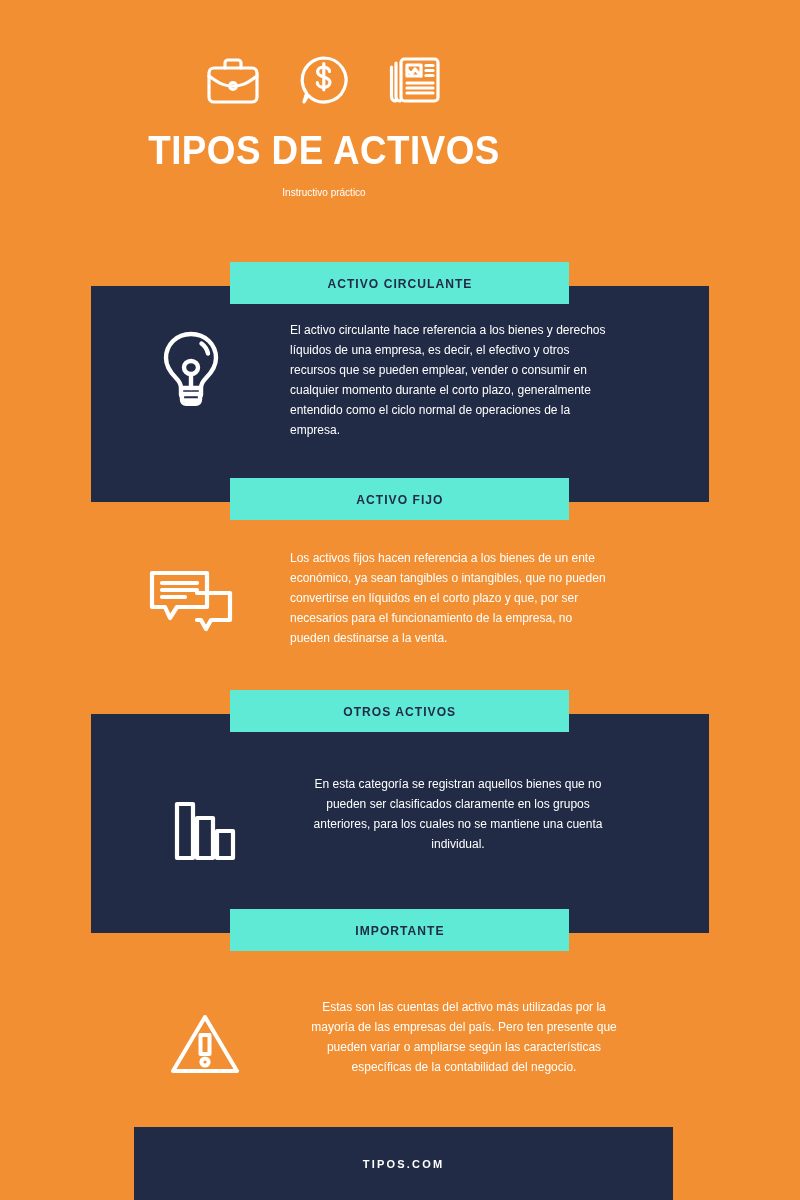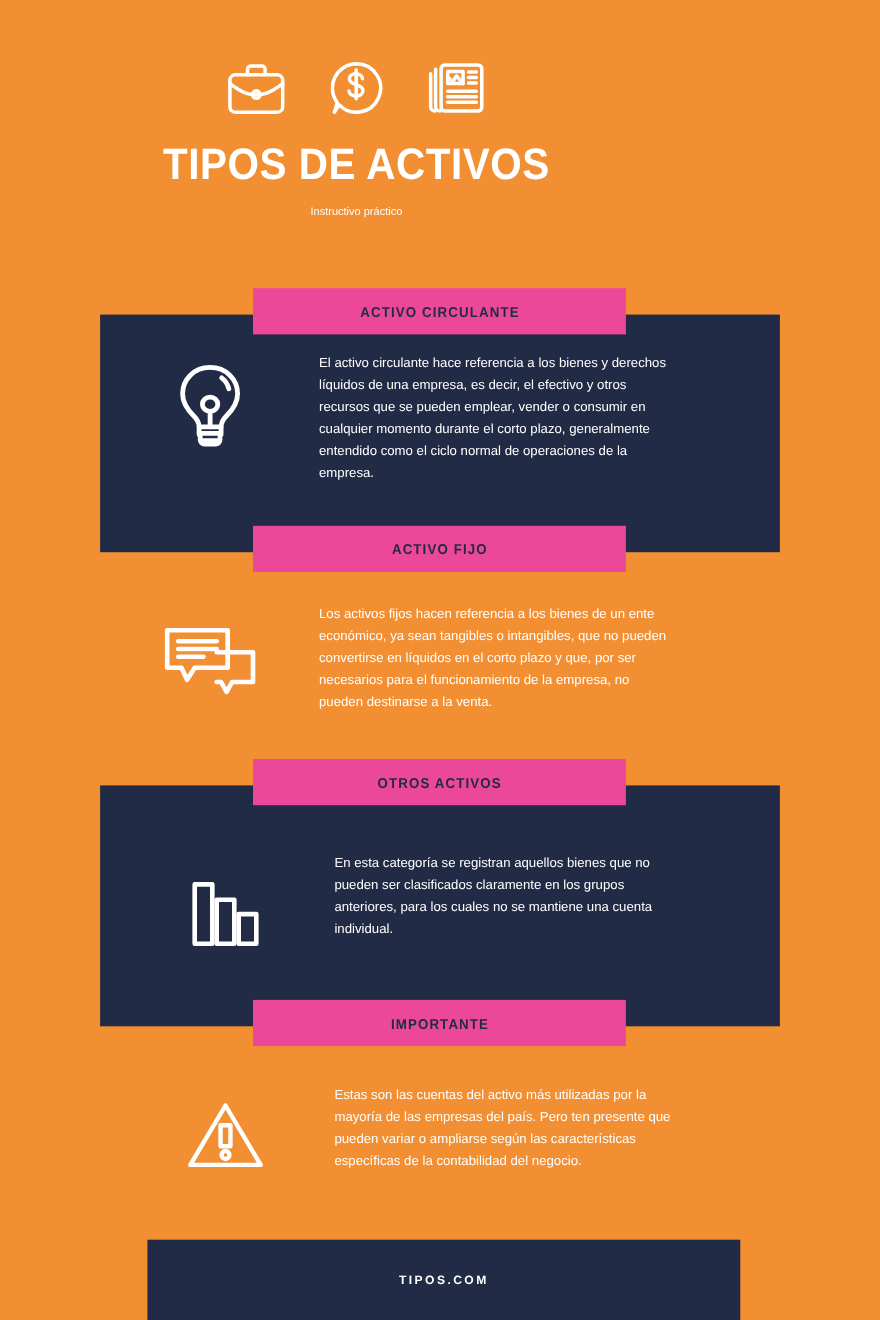--- a/index.html
+++ b/index.html
@@ -65,21 +65,21 @@
   .sec3 { top:714px;  height:219px; }
   .sec4 { top:933px;  height:194px; }
 
   
   .label-box {
     position:absolute;
     left:139px;            
     top:-24px;
     width:339px;
     height:42px;
-    background:#ec4899;
+    background:#5eead4;
     display:flex;
     align-items:center;
     justify-content:center;
   }
   .label-box .label-text {
     font-size:13px;
     font-weight:bold;
     color:#222B45;
     letter-spacing:1.1px;
     transform:scaleX(0.93);
@@ -89,41 +89,41 @@
   
   .sec-body {
     position:absolute;
     left:0; right:0;
     display:flex;
     align-items:flex-start;
   }
   .sec1 .sec-body { top:34px; }
   .sec2 .sec-body { top:46px; }
   .sec3 .sec-body { top:60px; }
-  .sec4 .sec-body { top:52px; }
+  .sec4 .sec-body { top:64px;text-align:center; }
 
   .sec-icon {
     width:199px;
     display:flex;
     justify-content:center;
     flex:0 0 199px;
   }
   .sec1 .sec-icon { padding-top:10px; }
   .sec2 .sec-icon { padding-top:22px; }
   .sec3 .sec-icon { padding-top:26px; }
   .sec4 .sec-icon { padding-top:16px; }
 
   .sec-text {
     color:#FFFFFF;
     font-size:12px;
     line-height:20px;
     width:332px;
     padding-right:10px;
   }
-  .sec3 .sec-text { width:318px; }
+  .sec3 .sec-text { width:318px;text-align:center; }
   .sec4 .sec-text { width:330px; }
   .sec3 .sec-body { padding-left:14px; }
   .sec4 .sec-body { padding-left:14px; }
 
   
   .footer {
     position:absolute;
     left:134px;
     top:1127px;
     width:539px;

